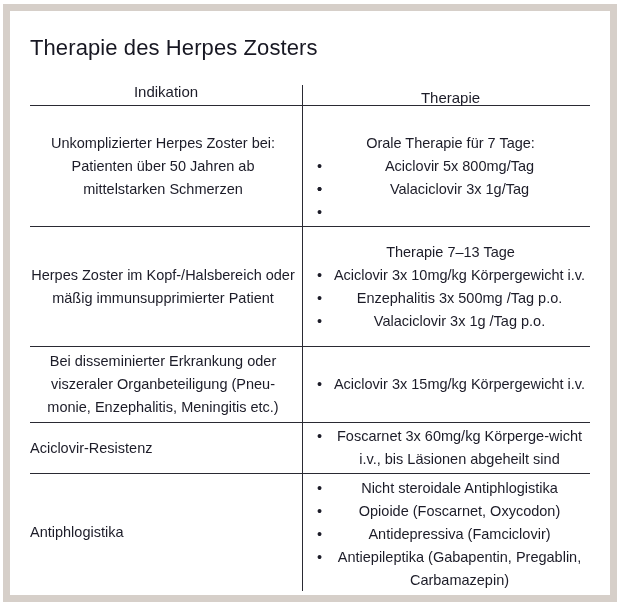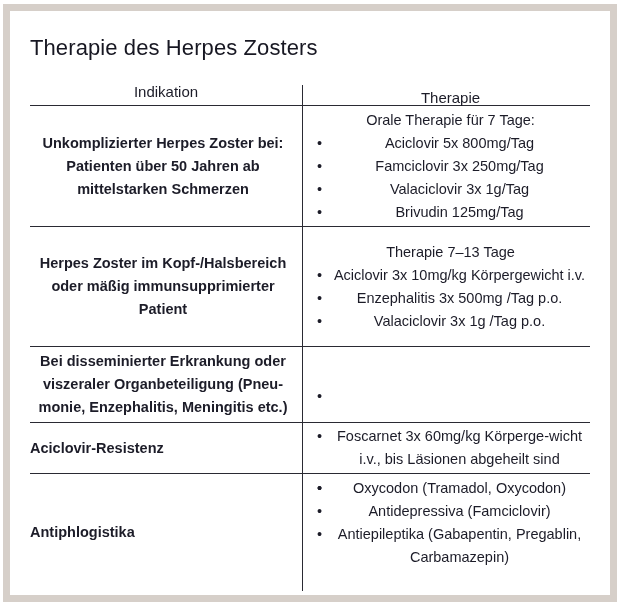--- a/index.html
+++ b/index.html
@@ -46,21 +46,20 @@
       border-bottom: 1.5px solid #2a2a33;
       font-size: 14.5px;
       line-height: 23px;
     }
     .row:last-child { border-bottom: none; }
     .row .c1 {
       width: 272px;
       display: flex; align-items: center;
       padding-right: 6px;
       box-sizing: border-box;
-      font-weight: bold;
     }
     .row .c2 {
       flex: 1;
       border-left: 1.5px solid #2a2a33;
       padding-left: 8px;
       display: flex; flex-direction: column; justify-content: center;
     }
     .row .c2 .intro { display: block; }
     ul { list-style: none; margin: 0; padding: 0; }
     li { position: relative; padding-left: 18px; }
@@ -83,62 +82,62 @@
       <div class="c1">Indikation</div>
       <div class="c2">Therapie</div>
     </div>
 
     <div class="row r1">
       <div class="c1">Unkomplizierter Herpes Zoster bei: Patienten über 50 Jahren ab mittelstarken Schmerzen</div>
       <div class="c2">
         <span class="intro">Orale Therapie für 7 Tage:</span>
         <ul>
           <li><span class="bullet">•</span><span>Aciclovir 5x 800mg/Tag</span></li>
-          <li><span class="bullet">•</span><span>Famciclovir 3x 250mg/Tag</span></li>
+          <li><span class="bullet">•</span></li>
           <li><span class="bullet">•</span><span>Valaciclovir 3x 1g/Tag</span></li>
-          <li><span class="bullet">•</span><span>Brivudin 125mg/Tag</span></li>
+          <li><span class="bullet">•</span></li>
         </ul>
       </div>
     </div>
 
     <div class="row r2">
       <div class="c1">Herpes Zoster im Kopf-/Halsbereich oder mäßig immunsupprimierter Patient</div>
       <div class="c2">
         <span class="intro">Therapie 7–13 Tage</span>
         <ul>
           <li><span class="bullet">•</span><span>Aciclovir 3x 10mg/kg Körpergewicht i.v.</span></li>
           <li><span class="bullet">•</span><span>Enzephalitis 3x 500mg /Tag p.o.</span></li>
           <li><span class="bullet">•</span><span>Valaciclovir 3x 1g /Tag p.o.</span></li>
         </ul>
       </div>
     </div>
 
     <div class="row r3">
       <div class="c1">Bei disseminierter Erkrankung oder viszeraler Organbeteiligung (Pneu-monie, Enzephalitis, Meningitis etc.)</div>
       <div class="c2">
         <ul>
-          <li><span class="bullet">•</span></li>
+          <li><span class="bullet">•</span><span>Aciclovir 3x 15mg/kg Körpergewicht i.v.</span></li>
         </ul>
       </div>
     </div>
 
     <div class="row r4">
       <div class="c1">Aciclovir-Resistenz</div>
       <div class="c2">
         <ul>
           <li><span class="bullet">•</span><span>Foscarnet 3x 60mg/kg Körperge-wicht i.v., bis Läsionen abgeheilt sind</span></li>
         </ul>
       </div>
     </div>
 
     <div class="row r5">
       <div class="c1">Antiphlogistika</div>
       <div class="c2">
         <ul>
-          <li><span class="bullet">•</span></li>
-          <li><span class="bullet">•</span><span>Oxycodon (Tramadol, Oxycodon)</span></li>
+          <li><span class="bullet">•</span><span>Nicht steroidale Antiphlogistika</span></li>
+          <li><span class="bullet">•</span><span>Opioide (Foscarnet, Oxycodon)</span></li>
           <li><span class="bullet">•</span><span>Antidepressiva (Famciclovir)</span></li>
           <li><span class="bullet">•</span><span>Antiepileptika (Gabapentin, Pregablin, Carbamazepin)</span></li>
         </ul>
       </div>
     </div>
   </div>
 </div>
 
 </body></html>

